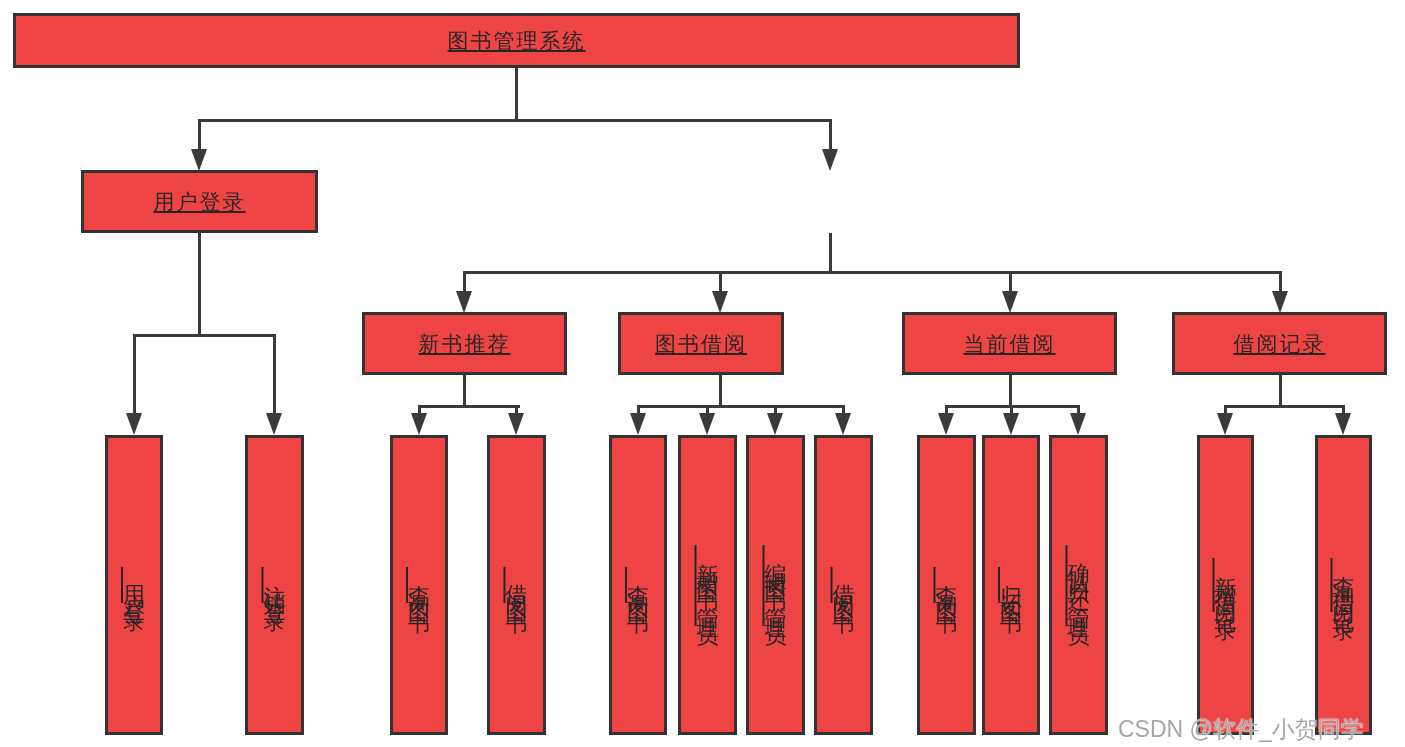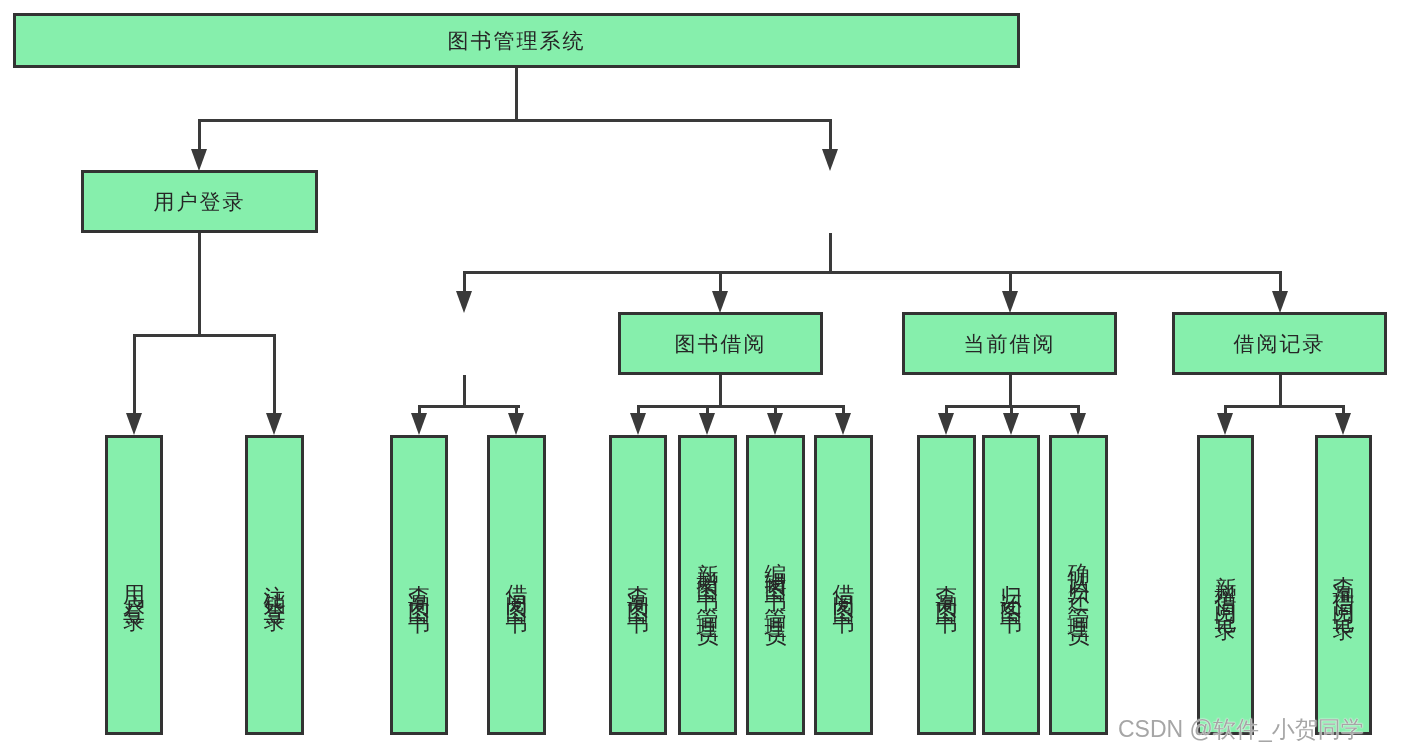--- a/index.html
+++ b/index.html
@@ -1,23 +1,24 @@
 <!DOCTYPE html>
 <html><head>
 <meta charset="utf-8">
 <style>
   html,body{margin:0;padding:0;background:#ffffff;}
   .canvas{
     position:relative;width:1405px;height:747px;background:#ffffff;
     font-family:"Liberation Sans",sans-serif;overflow:hidden;
   }
   .node{
-    position:absolute;box-sizing:border-box;background:#86efac;
+    position:absolute;box-sizing:border-box;background:#ef4444;
     border:3px solid #333333;display:flex;align-items:center;justify-content:center;
     color:#262626;
+    text-decoration:underline;
   }
   .h-node{font-size:21px;letter-spacing:2px;white-space:nowrap;}
   .v-node .vlabel{
     writing-mode:vertical-rl;text-orientation:mixed;
     font-size:22px;letter-spacing:9px;line-height:1;
   }
   .line{position:absolute;background:#3a3a3a;}
   .arrow{
     position:absolute;width:0;height:0;
     border-left:8px solid transparent;border-right:8px solid transparent;
@@ -35,21 +36,24 @@
 <div class="canvas">
 
   <div class="node h-node" style="left:13px;top:13px;width:1007px;height:55px;">
     <span>图书管理系统</span>
   </div>
 
   <div class="node h-node" style="left:81px;top:170px;width:237px;height:63px;">
     <span>用户登录</span>
   </div>
 
-  <div class="node h-node" style="left:618px;top:312px;width:205px;height:63px;">
+  <div class="node h-node" style="left:362px;top:312px;width:205px;height:63px;">
+    <span>新书推荐</span>
+  </div>
+  <div class="node h-node" style="left:618px;top:312px;width:166px;height:63px;">
     <span>图书借阅</span>
   </div>
   <div class="node h-node" style="left:902px;top:312px;width:215px;height:63px;">
     <span>当前借阅</span>
   </div>
   <div class="node h-node" style="left:1172px;top:312px;width:215px;height:63px;">
     <span>借阅记录</span>
   </div>
 
   <div class="node v-node" style="left:105px;top:435px;width:58px;height:300px;">

